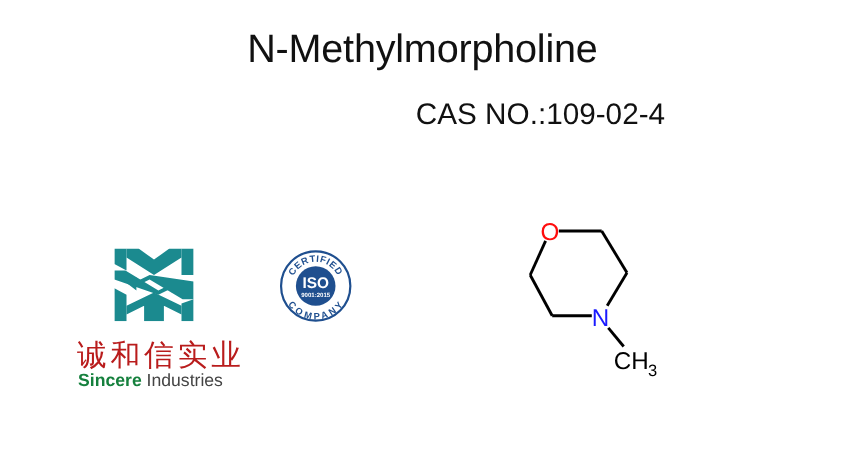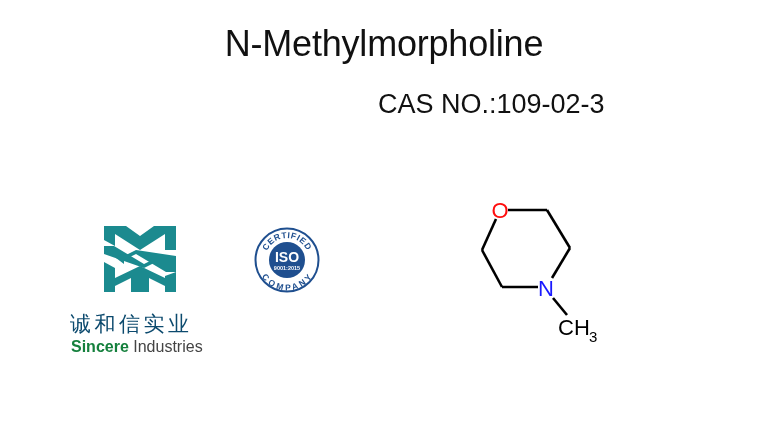--- a/index.html
+++ b/index.html
@@ -10,35 +10,35 @@
   .abs { position:absolute; }
   #title {
     left:0; width:768px; top:22px; text-align:center;
     font-size:36px; line-height:44px; color:#111; letter-spacing:-0.2px;
   }
   #cas {
     left:378px; top:88px; font-size:27px; line-height:32px; color:#111;
   }
   #logo { left:104px; top:226px; width:72px; height:66px; }
   #cn-name {
-    left:70px; top:311px; font-size:21px; line-height:26px; color:#0c4a6e;
+    left:70px; top:311px; font-size:27px; line-height:26px; color:#b91c1c;
     letter-spacing:3.5px; font-family:"DejaVu Sans", sans-serif;
   }
   #en-name {
     left:71px; top:338px; font-size:16px; line-height:18px; color:#444;
   }
   #en-name .b { font-weight:bold; color:#15803d; }
   #iso { left:254px; top:227px; width:66px; height:66px; }
   #molecule { left:460px; top:190px; width:160px; height:160px; }
 </style>
 </head>
 <body>
 
 <div id="title" class="abs">N-Methylmorpholine</div>
-<div id="cas" class="abs">CAS NO.:109-02-3</div>
+<div id="cas" class="abs">CAS NO.:109-02-4</div>
 
 <svg id="logo" class="abs" viewBox="0 0 72 66">
   <g fill="#1b8a8f">
 
     <polygon points="0,0 11,0 11,20 0,14"></polygon>
 
     <polygon points="61,0 72,0 72,24 61,24"></polygon>
 
     <polygon points="11,0 22,0 36,10 50,0 61,0 61,8 36,24 11,8"></polygon>
 

